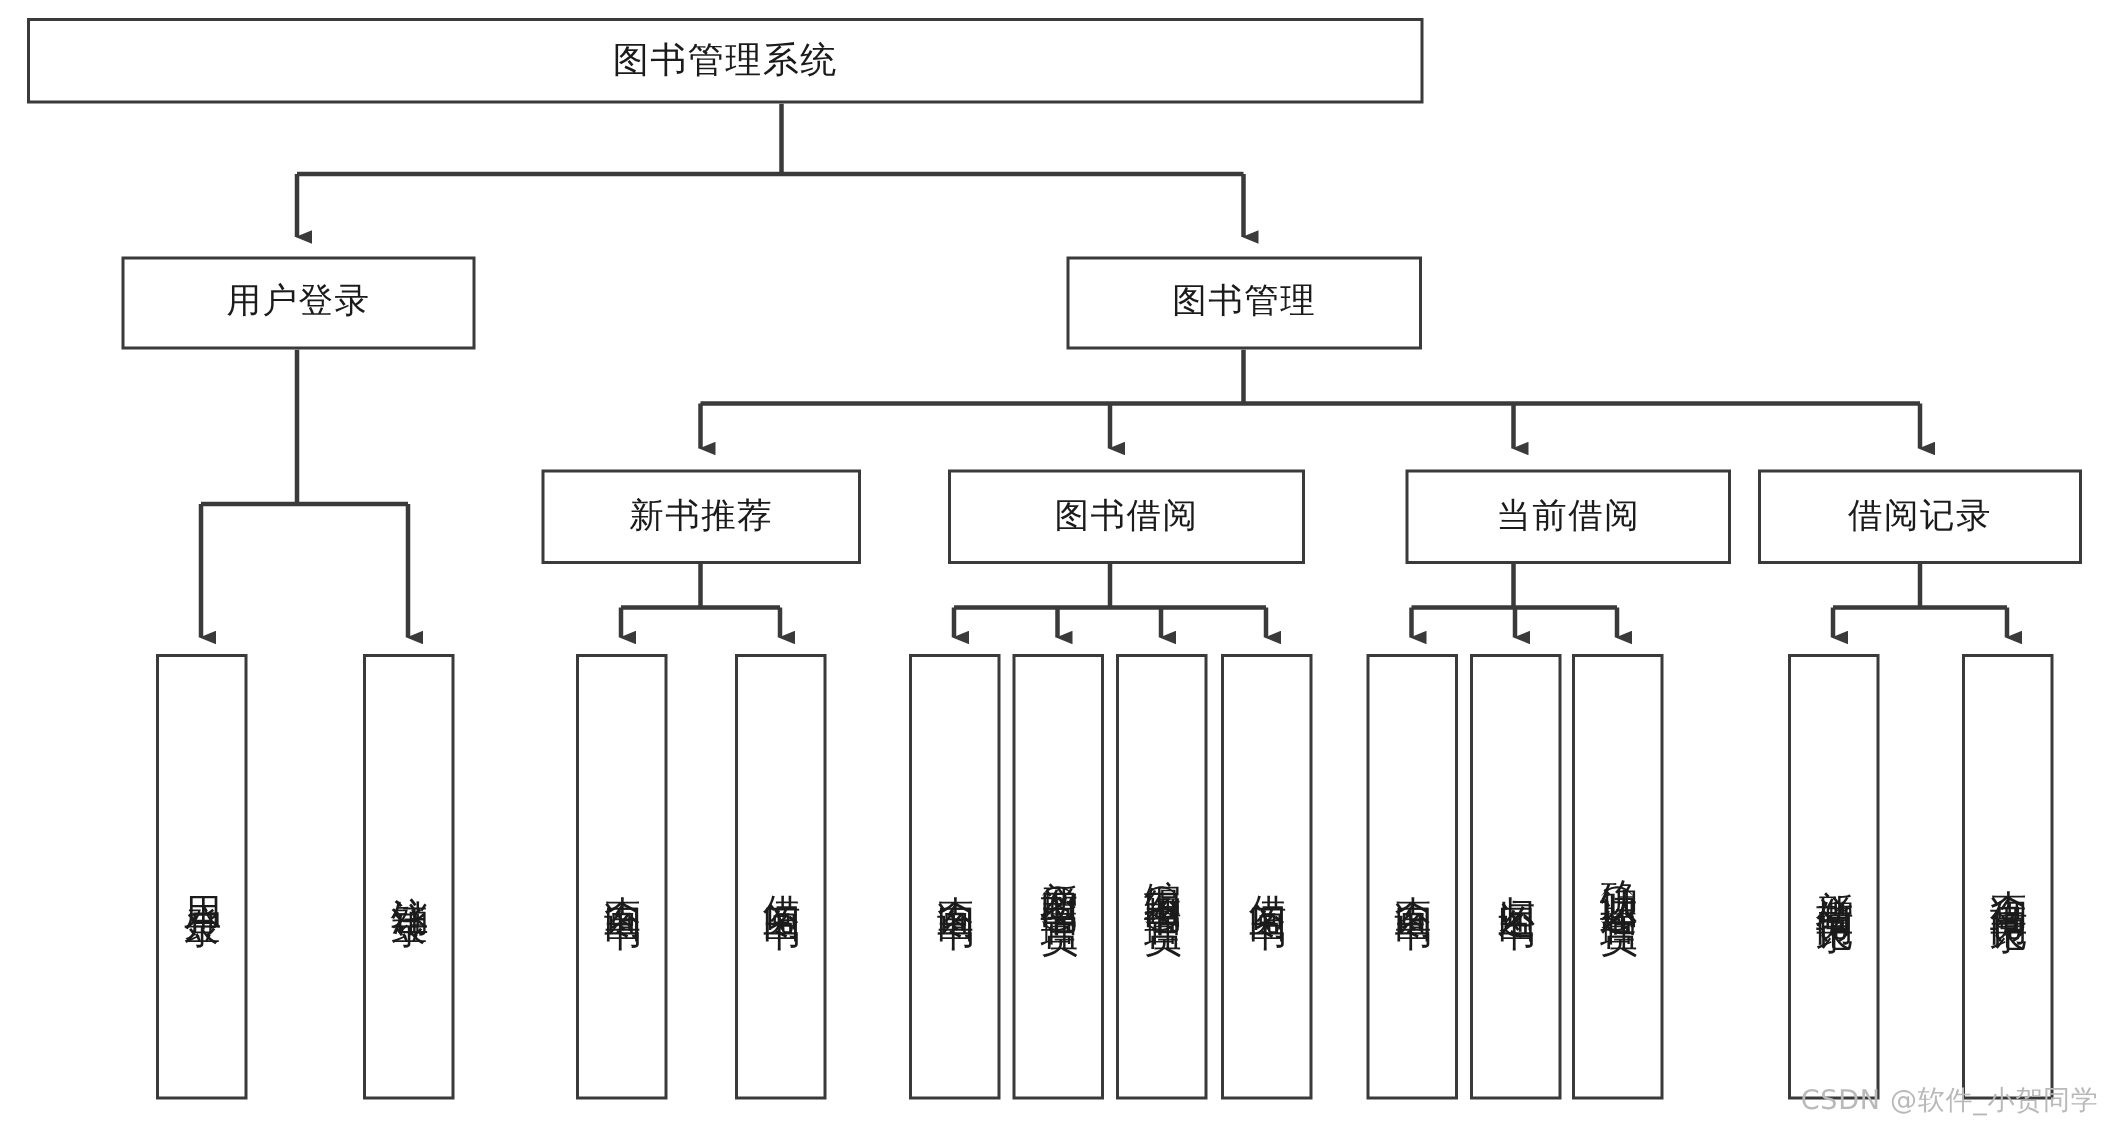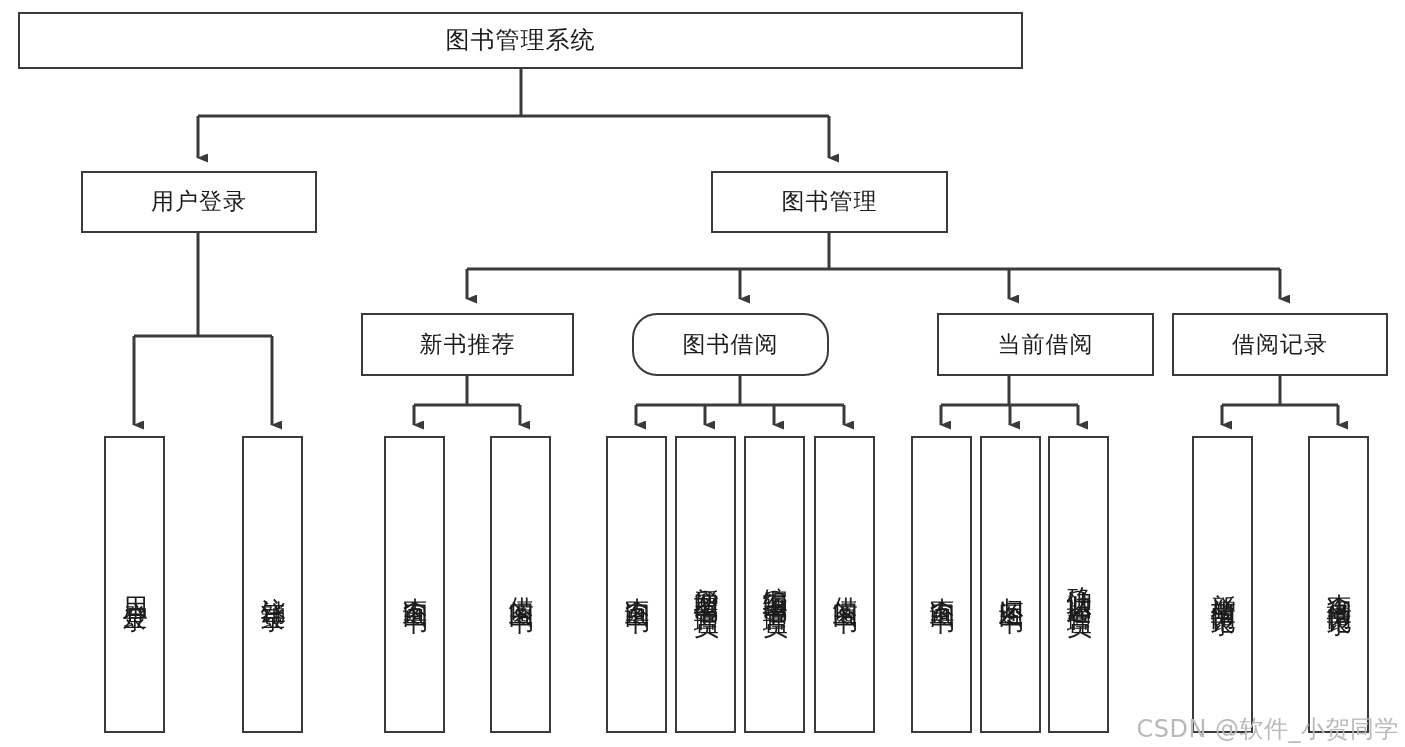--- a/index.html
+++ b/index.html
@@ -62,21 +62,21 @@
     text-orientation: upright;
     font-size: 25px;
     line-height: 1.05;
     letter-spacing: 4px;
     white-space: nowrap;
   }
   #watermark {
     position: absolute;
     right: 6px;
     bottom: 2px;
-    font-size: 24px;
+    font-size: 18px;
     color: #b9b9b9;
     letter-spacing: 0.5px;
     white-space: nowrap;
     font-family: "DejaVu Sans", "Liberation Sans", sans-serif;
   }
 </style>
 </head>
 <body>
 
 <div id="diagram-root">
@@ -124,37 +124,37 @@
       <line x1="1010" y1="405" x2="1010" y2="425" marker-end="url(#arrowhead)"></line>
       <line x1="1078" y1="405" x2="1078" y2="425" marker-end="url(#arrowhead)"></line>
 
       <line x1="1280" y1="376" x2="1280" y2="405"></line>
       <line x1="1222" y1="405" x2="1338" y2="405"></line>
       <line x1="1222" y1="405" x2="1222" y2="425" marker-end="url(#arrowhead)"></line>
       <line x1="1338" y1="405" x2="1338" y2="425" marker-end="url(#arrowhead)"></line>
     </g>
   </svg>
 
-  <div class="node root horiz" style="left:18px; top:12px; width:1005px; height:57px;">
+  <div class="node root horiz" style="left:18px; top:12px; width:931px; height:57px;">
     <span class="node-label">图书管理系统</span>
   </div>
 
   <div class="node horiz" style="left:81px; top:171px; width:236px; height:62px;">
     <span class="node-label">用户登录</span>
   </div>
 
   <div class="node horiz" style="left:361px; top:313px; width:213px; height:63px;">
     <span class="node-label">新书推荐</span>
   </div>
 
   <div class="node horiz" style="left:711px; top:171px; width:237px; height:62px;">
     <span class="node-label">图书管理</span>
   </div>
 
-  <div class="node horiz" style="left:632px; top:313px; width:197px; height:63px;border-radius:25px;">
+  <div class="node horiz" style="left:632px; top:313px; width:238px; height:63px;">
     <span class="node-label">图书借阅</span>
   </div>
 
   <div class="node horiz" style="left:901px; top:313px; width:217px; height:63px;margin-left:36px;">
     <span class="node-label">当前借阅</span>
   </div>
 
   <div class="node horiz" style="left:1172px; top:313px; width:216px; height:63px;">
     <span class="node-label">借阅记录</span>
   </div>

